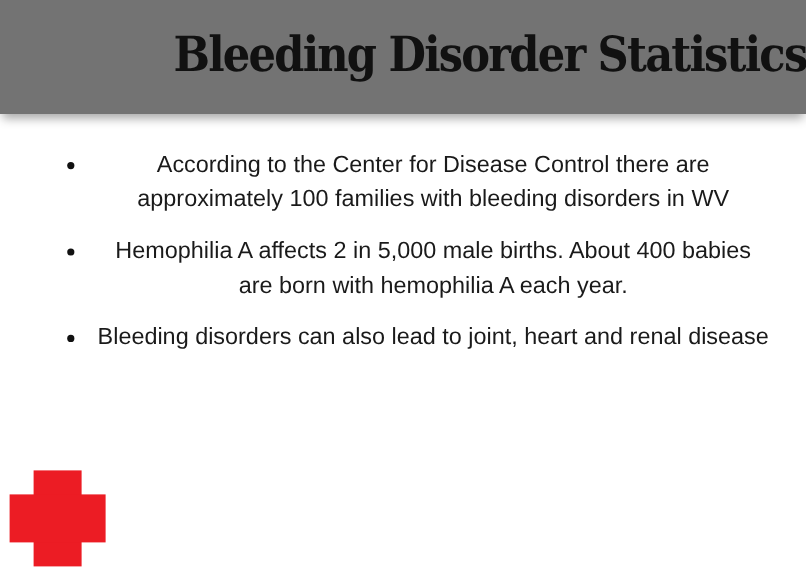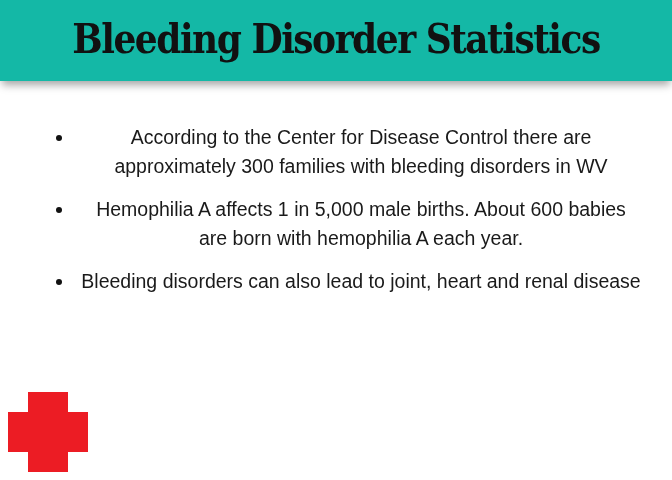--- a/index.html
+++ b/index.html
@@ -2,24 +2,24 @@
 <html><head>
 <meta charset="utf-8">
 <style>
   html, body { margin: 0; padding: 0; }
   body {
     width: 672px; height: 480px; overflow: hidden; position: relative;
     background: #ffffff;
     font-family: "Liberation Sans", sans-serif;
   }
   .banner {
-    position: absolute; left: 0; top: 0; width: 672px; height: 81px;
-    background: #14b8a6;
+    position: absolute; left: 0; top: 0; width: 672px; height: 95px;
+    background: #737373;
     box-shadow: 0 6px 8px -2px rgba(0,0,0,0.35);
-    display: flex; align-items: center; justify-content: center;
+    display: flex; align-items: center; justify-content: flex-end;
   }
   .title {
     font-family: "DejaVu Serif", serif;
     font-weight: 900; font-size: 36px; color: #111111;
     letter-spacing: -1.5px; margin: 0; padding-bottom: 4px;
     transform: scaleY(1.12);
   }
   .bullets {
     position: absolute; left: 52px; top: 123px; width: 590px;
     margin: 0; padding: 0; list-style: none;
@@ -40,25 +40,25 @@
 </head>
 <body>
 
 <div class="banner">
   <h1 class="title">Bleeding Disorder Statistics</h1>
 </div>
 
 <ul class="bullets">
   <li class="bullet">
     <span class="dot"></span>
-    <span>According to the Center for Disease Control there are approximately 300 families with bleeding disorders in WV</span>
+    <span>According to the Center for Disease Control there are approximately 100 families with bleeding disorders in WV</span>
   </li>
   <li class="bullet">
     <span class="dot"></span>
-    <span>Hemophilia A affects 1 in 5,000 male births. About 600 babies are born with hemophilia A each year.</span>
+    <span>Hemophilia A affects 2 in 5,000 male births. About 400 babies are born with hemophilia A each year.</span>
   </li>
   <li class="bullet">
     <span class="dot"></span>
     <span>Bleeding disorders can also lead to joint, heart and renal disease</span>
   </li>
 </ul>
 
 <div class="cross">
   <div class="v"></div>
   <div class="h"></div>

